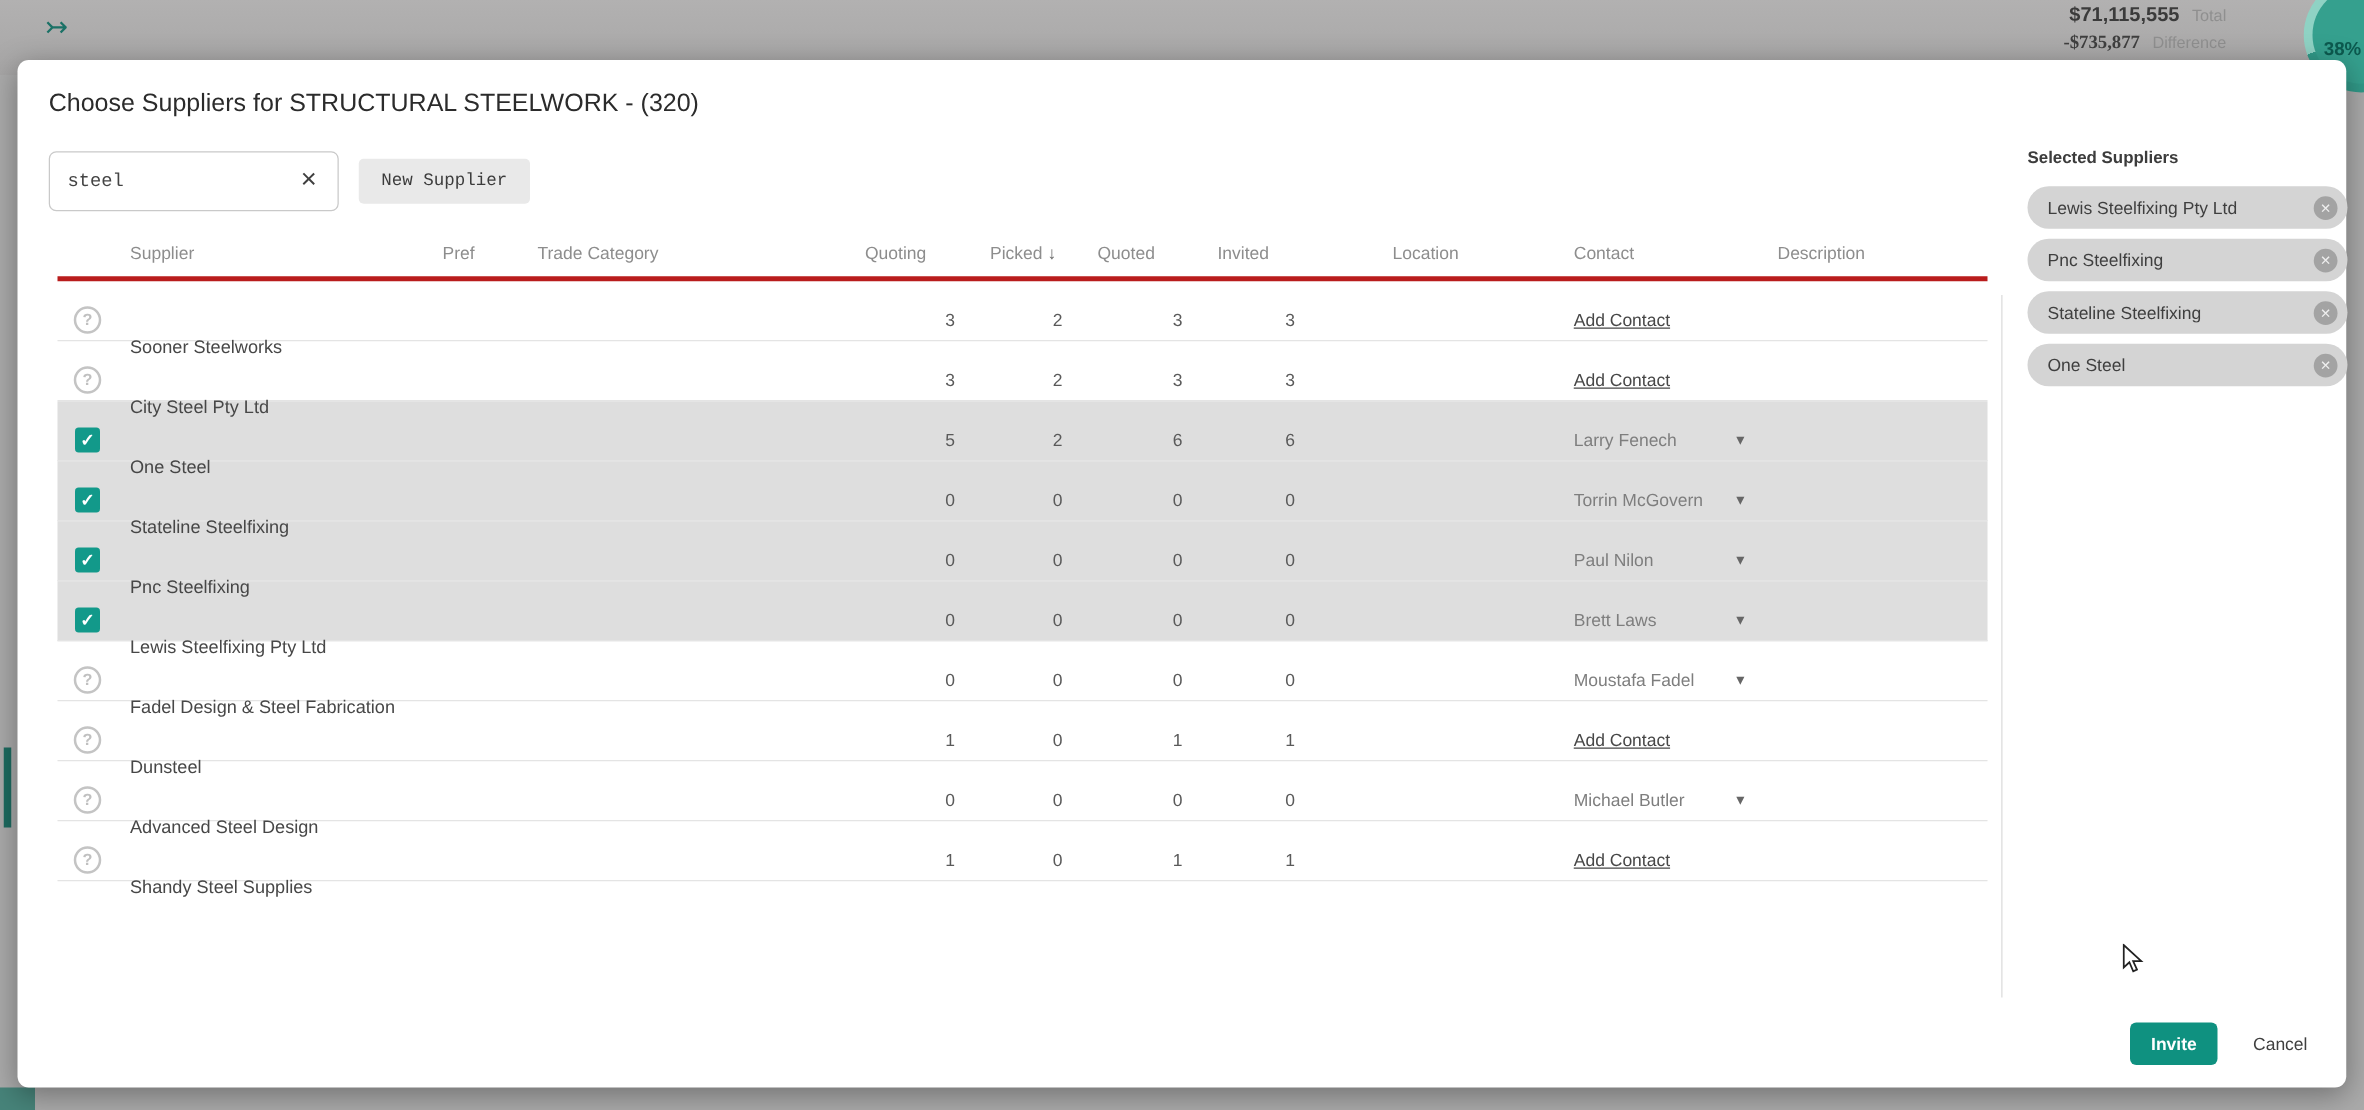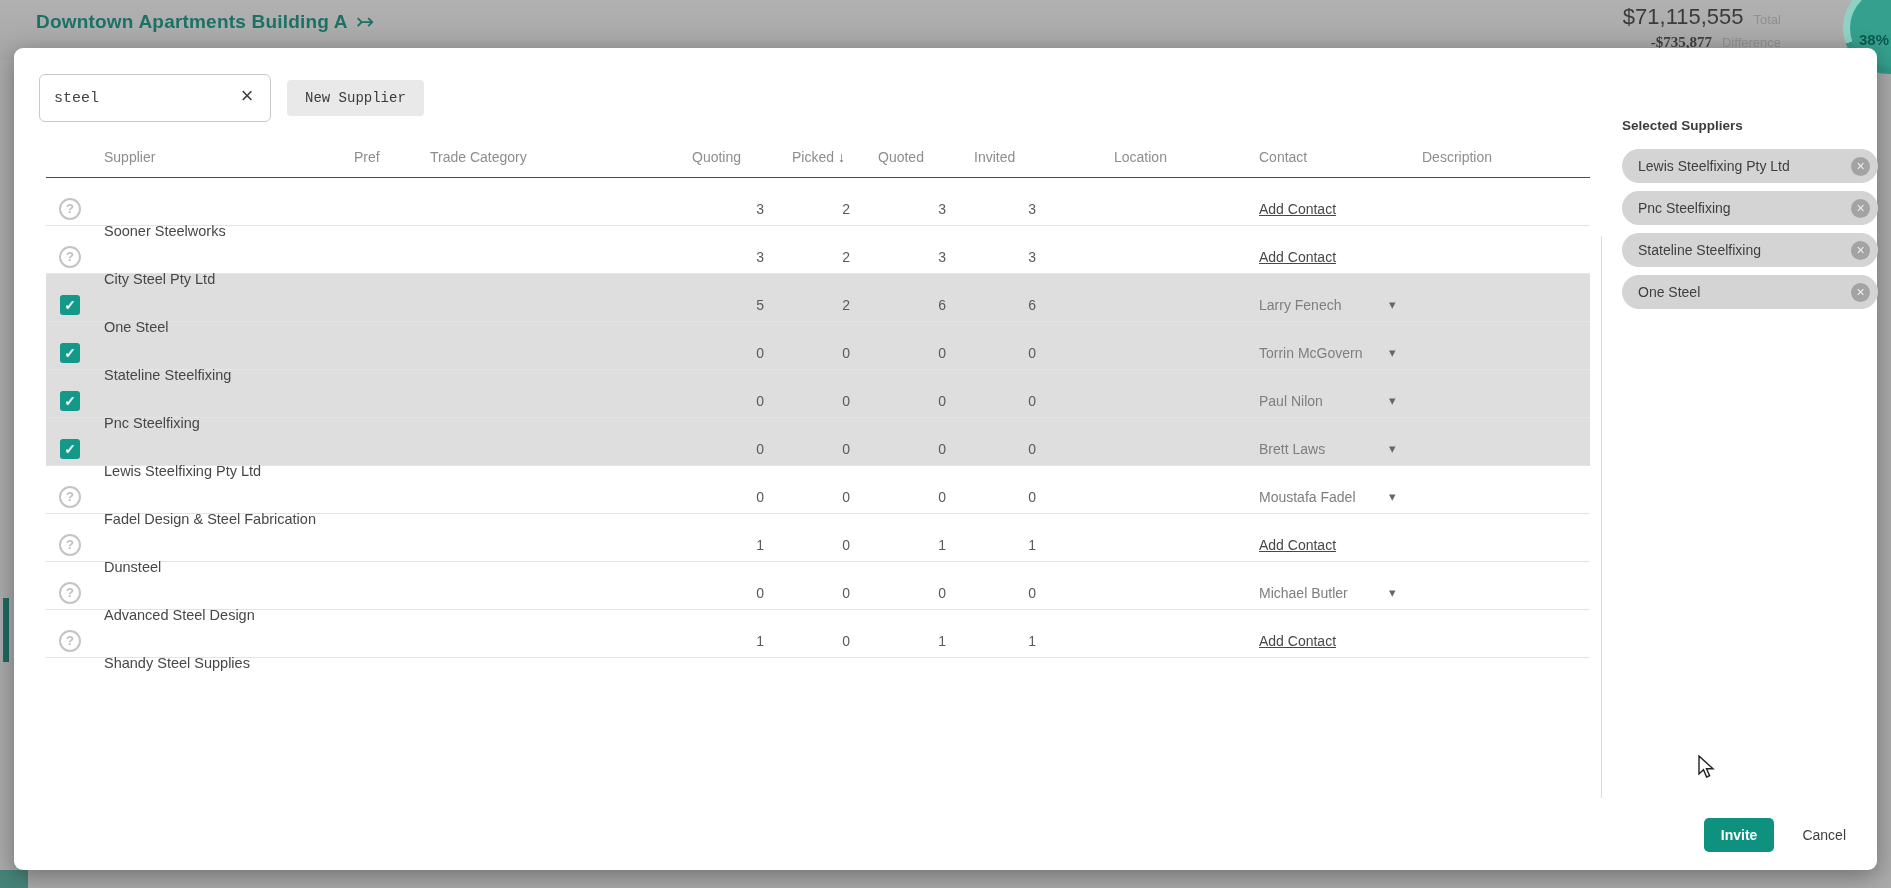--- a/index.html
+++ b/index.html
@@ -6,21 +6,21 @@
   html,body { width:1891px; height:888px; overflow:hidden;
     font-family:"Liberation Sans", sans-serif; background:#ababab; }
 
   
   .bg { position:absolute; inset:0; background:linear-gradient(#b2b1b1, #a7a6a6 60px, #ababab 60px); }
   .app-title { position:absolute; left:36px; top:9px; font-size:19px; font-weight:700;
     color:#1b7166; letter-spacing:.2px; display:flex; align-items:center; gap:8px; }
   .app-title .arrow { font-size:22px; font-weight:400; }
   .money { position:absolute; right:110px; top:4px; text-align:right; }
   .money .row1 { display:flex; align-items:baseline; gap:10px; justify-content:flex-end; }
-  .money .amt { font-size:22px; font-weight:400; color:#3b3b3b; }
+  .money .amt { font-size:16px; font-weight:700; color:#3b3b3b; }
   .money .lbl { font-size:13px; color:#8f8f8f; }
   .money .row2 { display:flex; align-items:baseline; gap:10px; justify-content:flex-end; margin-top:4px; }
   .money .amt2 { font-size:15px; font-weight:700; color:#3f3f3f;font-family:Liberation Serif, serif; }
   .badge { position:absolute; left:1843px; top:-18px; width:92px; height:92px; border-radius:50%;
     background:conic-gradient(from 250deg, #8fd2c4 0deg 110deg, #319988 110deg 360deg); }
   .badge .inner { position:absolute; inset:7px; border-radius:50%; background:#35a08e;
     display:flex; align-items:center; justify-content:flex-start; }
   .badge .pct { margin-left:9px; margin-top:22px; font-size:15px; font-weight:700; color:#0c5a4f; }
   .nav-indicator { position:absolute; left:3px; top:598px; width:6px; height:64px; background:#1d6b60; }
   .bottom-chip { position:absolute; left:0; top:870px; width:28px; height:18px; background:#47847a; }
@@ -38,21 +38,21 @@
     line-height:23px; text-align:center; color:#3f3f3f; cursor:pointer; }
   .btn-new { margin-left:16px; height:36px; padding:0 18px; background:#e9e9e9; border:none;
     border-radius:4px; font-size:14px; color:#3c3c3c; font-family:inherit; cursor:pointer; }
 
   .section-label { margin:30px 0 0 25px; font-size:14px; font-weight:700; color:#3c3c3c; }
 
   
   .table { margin:14px 0 0 32px; width:1544px; }
   .trow, .thead { display:grid; align-items:center;
     grid-template-columns:48px 250px 76px 262px 100px 86px 96px 90px 150px 216px 1fr; }
-  .thead { height:42px; border-bottom:1px solid #b91c1c; color:#8d8d8d; font-size:14px; }
+  .thead { height:42px; border-bottom:4px solid #b91c1c; color:#8d8d8d; font-size:14px; }
   .trow { height:48px; border-bottom:1px solid #e4e4e4; font-size:14px; }
   .trow.selected { background:#dedede; }
   .cell { padding-left:10px; }
   .c-check { display:flex; justify-content:center; padding-left:0; }
   .c-supplier { color:#474747; font-size:14.5px;margin-top:45px; }
   .c-num, .h-num { text-align:right; padding-right:18px; }
   .h-num { display:flex; gap:4px; padding-right:14px; }
   .h-loc, .c-loc { padding-left:60px; }
   .h-contact, .c-contact { padding-left:55px; }
   .h-desc, .c-desc { padding-left:2px; }
@@ -88,21 +88,20 @@
   .btn-cancel { background:none; border:none; font-size:14px; color:#3f3f3f; padding:0 14px;
     font-family:inherit; cursor:pointer; }
 
   .cursor { position:absolute; left:1697px; top:755px; z-index:50; pointer-events:none; }
 </style>
 </head>
 <body>
 
 <div class="bg">
   <div class="app-title">
-    <span>Downtown Apartments Building A</span>
     <span class="arrow">↣</span>
   </div>
   <div class="money">
     <div class="row1">
       <span class="amt">$71,115,555</span>
       <span class="lbl">Total</span>
     </div>
     <div class="row2">
       <span class="amt2">-$735,877</span>
       <span class="lbl">Difference</span>
@@ -111,20 +110,21 @@
   <div class="badge">
     <div class="inner">
         <span class="pct">38%</span>
       </div>
   </div>
   <div class="nav-indicator"></div>
   <div class="bottom-chip"></div>
 </div>
 
 <div class="modal">
+  <div class="m-title">Choose Suppliers for STRUCTURAL STEELWORK - (320)</div>
 
   <div class="search-row">
     <div class="search-box">
       <input value="steel" style="">
       <div class="clear-x">×</div>
     </div>
     <button class="btn-new">New Supplier</button>
   </div>
 
 

